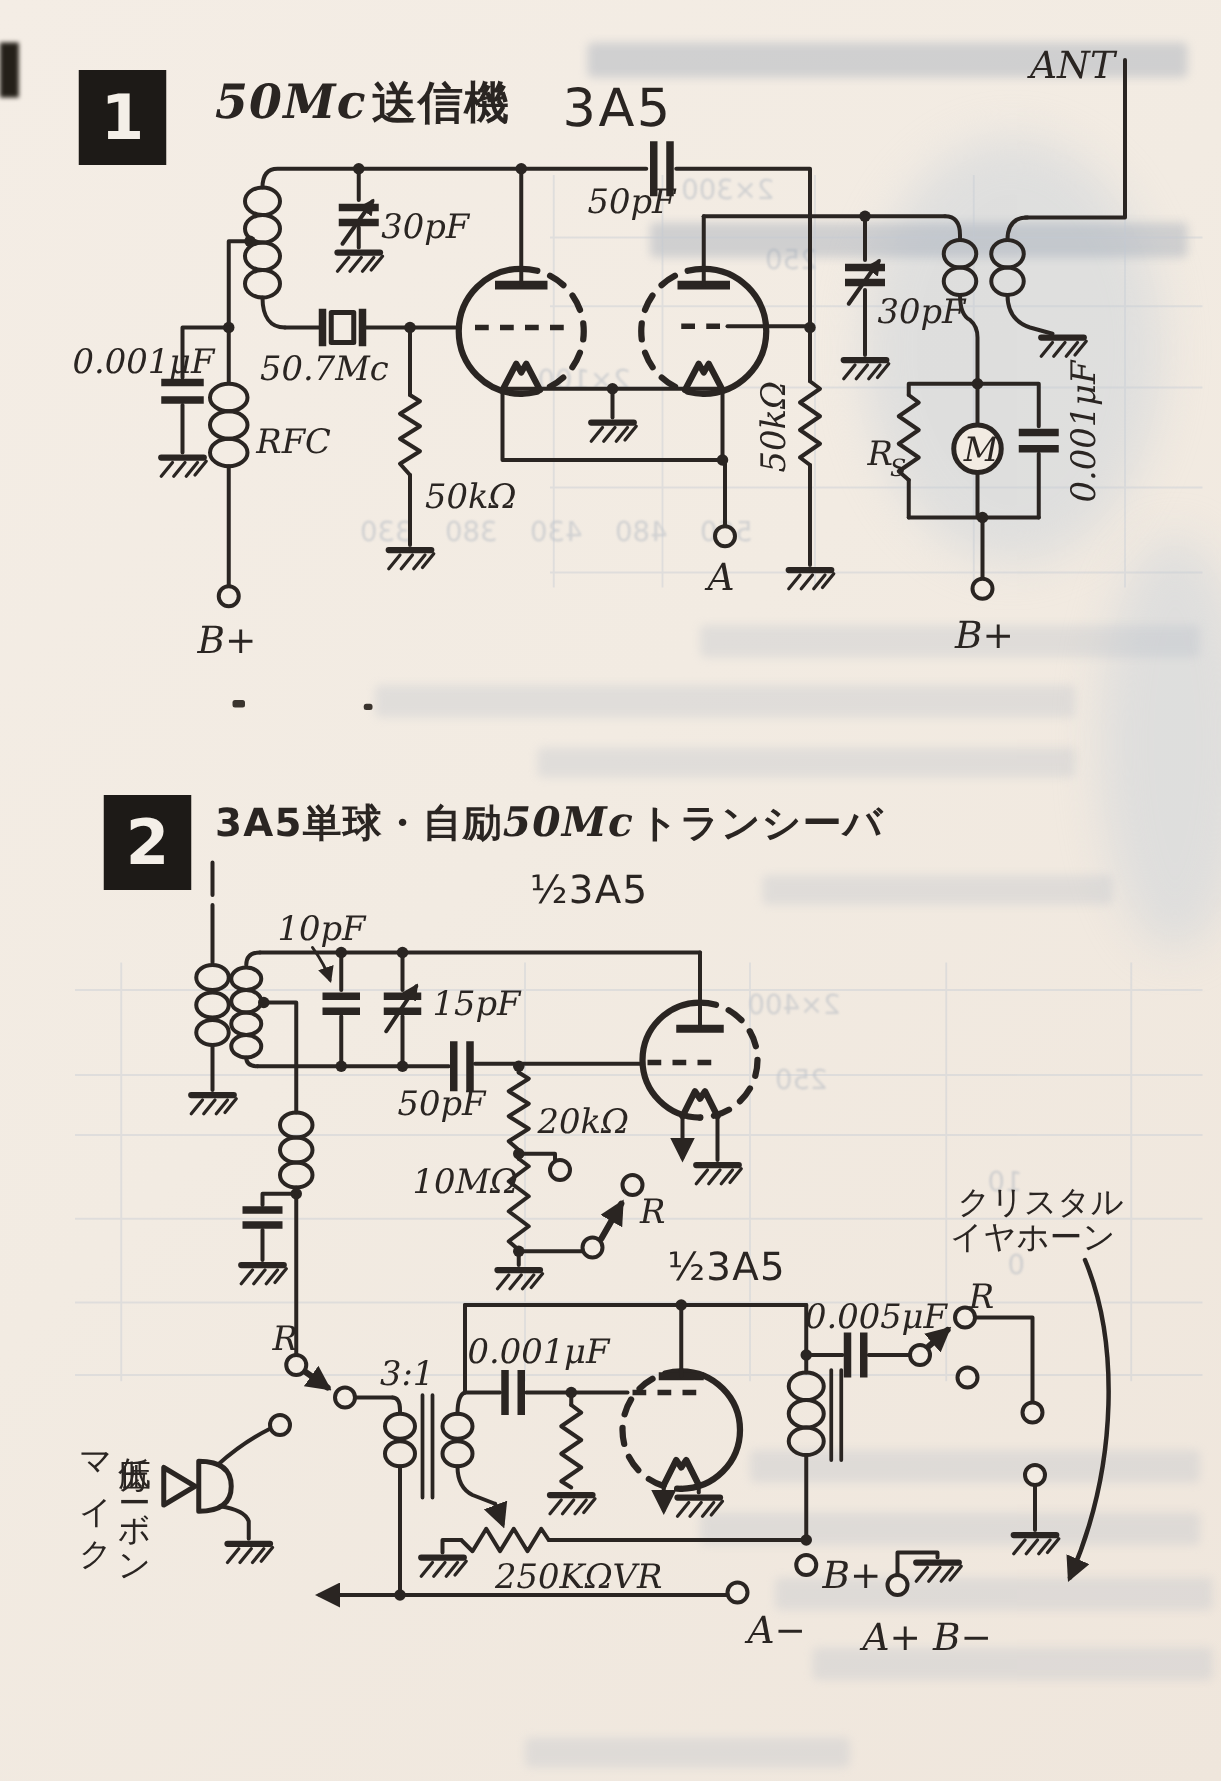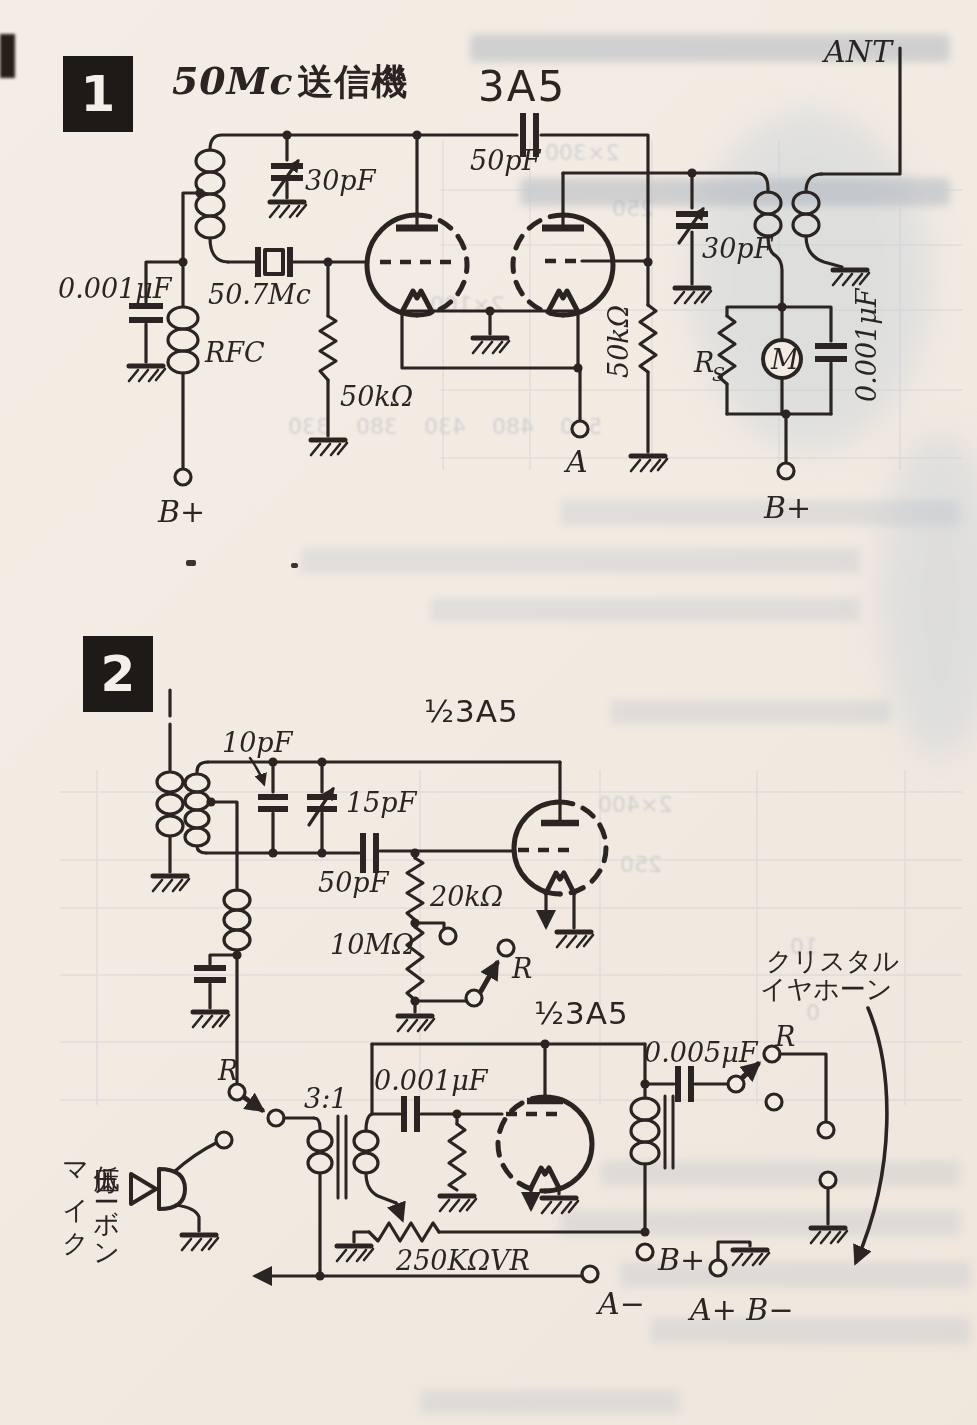--- a/index.html
+++ b/index.html
@@ -20,21 +20,21 @@
   .cornermark{position:absolute;background:#242019;filter:blur(1.5px);}
   
   .badge{
     position:absolute;width:70px;height:76px;background:#1d1a17;color:#f4efe8;
     display:flex;align-items:center;justify-content:center;
     font:bold 50px "DejaVu Sans",sans-serif;
   }
   .fig-title{position:absolute;white-space:nowrap;font-weight:600;letter-spacing:1px;}
   .fig-title .em{font:italic 600 1.05em "DejaVu Serif","Liberation Serif",serif;padding-right:4px;}
   #fig1-title{left:172px;top:58px;font-size:36px;text-align:center;}
-  #fig1-tube{position:absolute;left:450px;top:62px;font:500 42px "DejaVu Sans",sans-serif;letter-spacing:2px;margin-left:28px;}
+  #fig1-tube{position:absolute;left:450px;top:62px;font:500 42px "DejaVu Sans",sans-serif;letter-spacing:2px;}
   #fig2-title{left:172px;top:638px;font-size:31px;}
   .vtext{
     position:absolute;writing-mode:vertical-rl;text-orientation:upright;
     font:26px "DejaVu Sans",sans-serif;letter-spacing:4px;line-height:31px;
   }
   
   svg{position:absolute;left:0;top:0;}
   .w{stroke:#2a2522;stroke-width:3.2;fill:none;stroke-linecap:round;stroke-linejoin:round;}
   .w5{stroke-width:5;}
   .bar{stroke:#2a2522;stroke-width:6;fill:none;stroke-linecap:butt;}
@@ -97,20 +97,23 @@
       <span>1</span>
     </div>
   <div class="fig-title" id="fig1-title">
     <span class="em">50Mc</span><span>送信機</span>
   </div>
   <div id="fig1-tube">3A5</div>
 
   <div class="badge" style="left:83px;top:636px;">
       <span>2</span>
     </div>
+  <div class="fig-title" id="fig2-title">
+    <span>3A5単球・自励</span><span class="em">50Mc</span><span>トランシーバ</span>
+  </div>
 
   <div class="vtext" style="left:60px;top:1146px;height:230px;">
     <span>低圧カーボン</span><br>
     <span>マイク</span>
   </div>
 
   <svg width="977" height="1425" viewBox="0 0 977 1425">
     <defs>
       <marker id="ah" markerUnits="userSpaceOnUse" markerWidth="20" markerHeight="20" refX="8" refY="5" orient="auto" viewBox="0 0 10 10">
         <path d="M0,0 L10,5 L0,10 Z" fill="#2a2522"></path>

